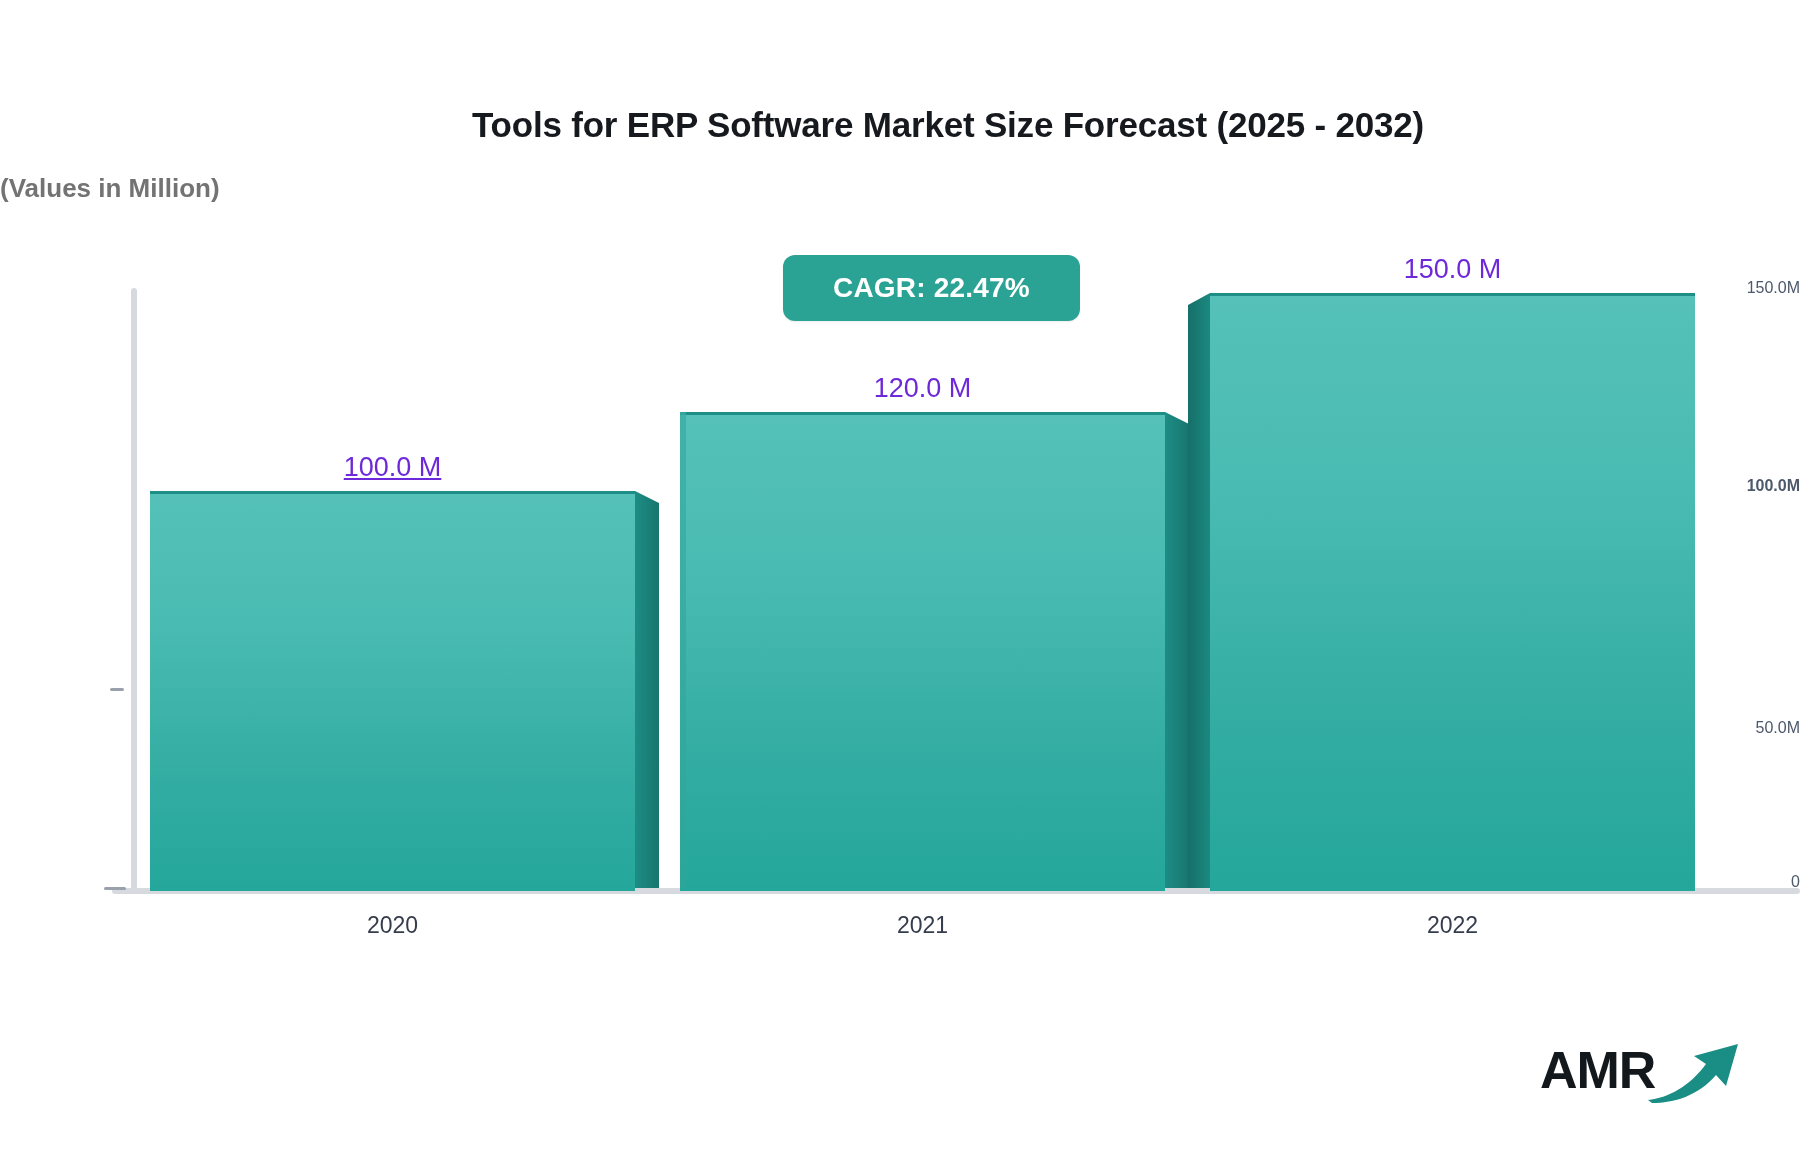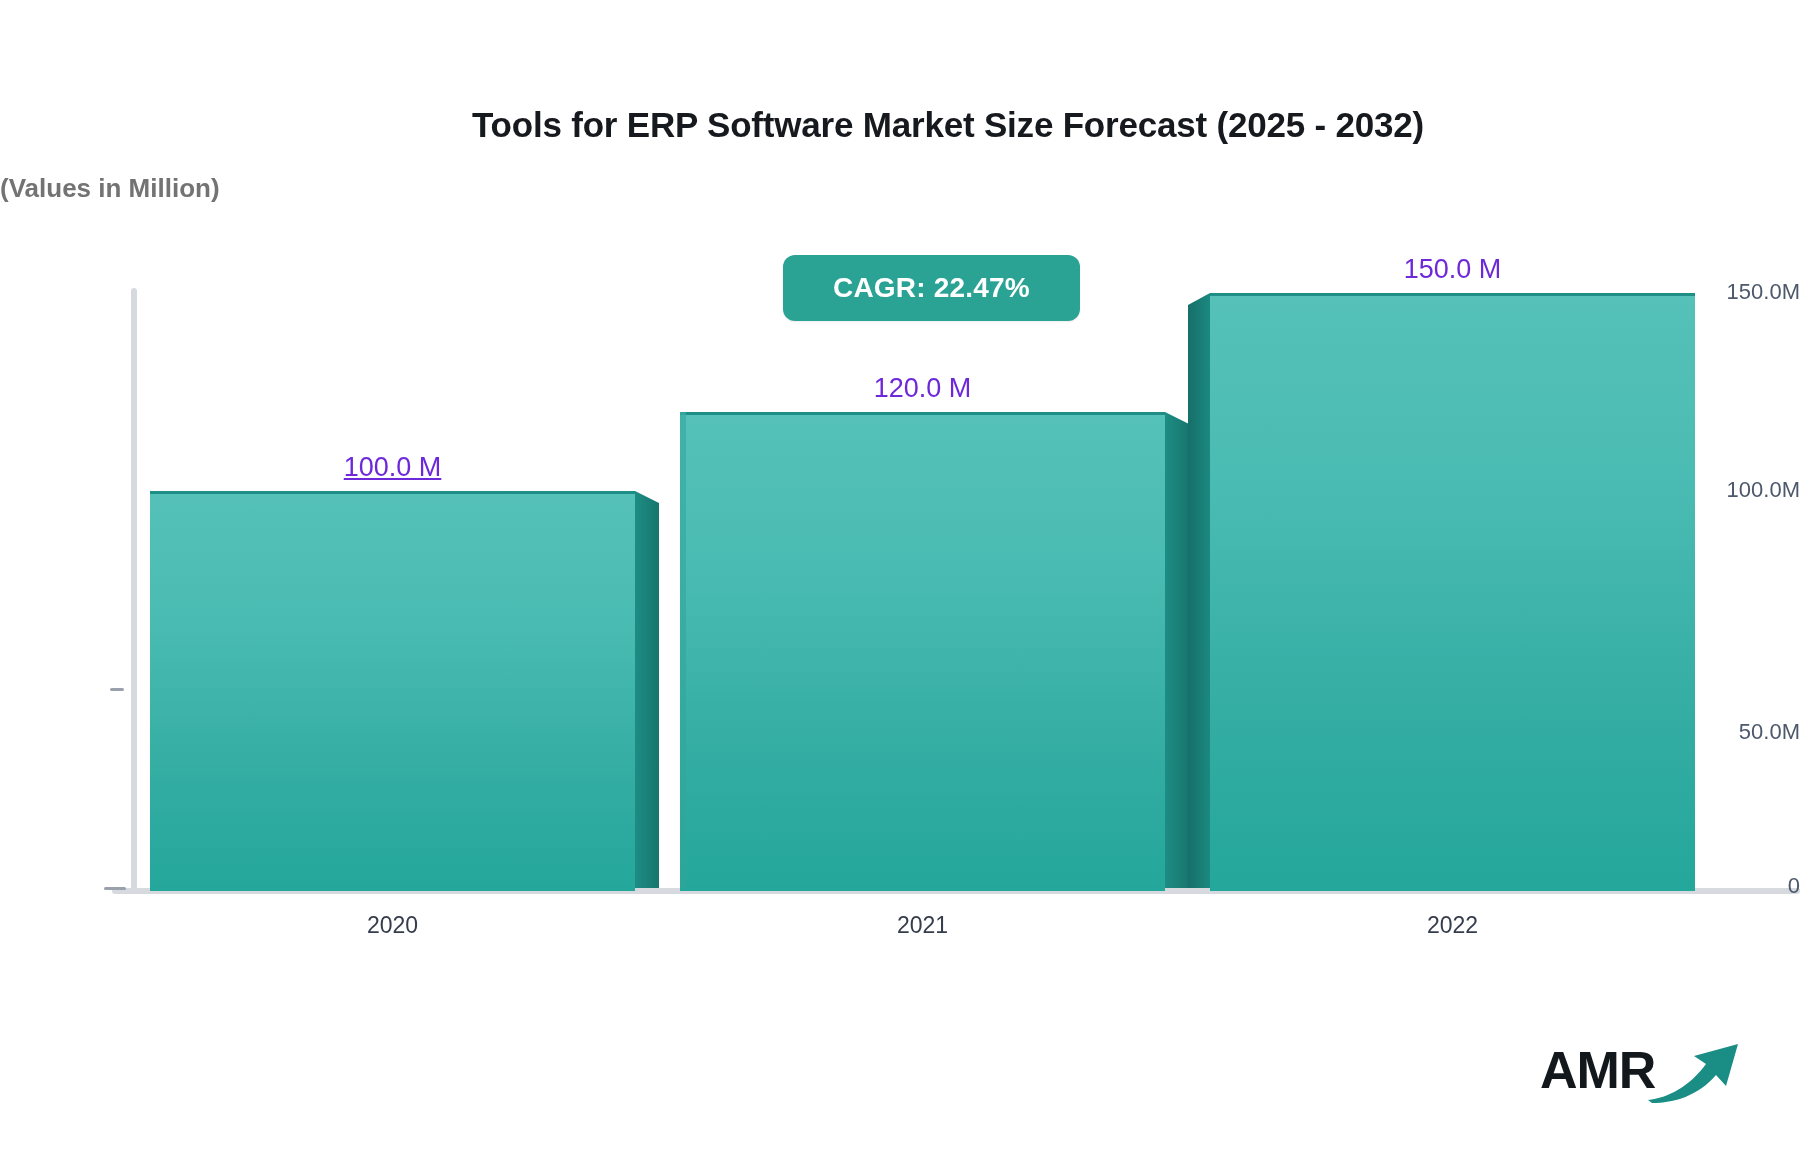--- a/index.html
+++ b/index.html
@@ -72,21 +72,21 @@
     width: 1688px;
     height: 6px;
     background: #d6d9de;
     border-radius: 3px;
   }
 
   .y-tick-label {
     position: absolute;
     right: 0;
     text-align: right;
-    font-size: 22px;
+    font-size: 16px;
     color: #4d586b;
     white-space: nowrap;
   }
   .y-tick-mark {
     position: absolute;
     width: 14px;
     height: 3px;
     background: #9aa1ad;
     border-radius: 2px;
   }
@@ -205,21 +205,21 @@
 
   <div class="title">Tools for ERP Software Market Size Forecast (2025 - 2032)</div>
   <div class="subtitle">(Values in Million)</div>
 
   <div class="plot">
 
     <div class="y-axis-line"></div>
     <div class="x-axis-line"></div>
 
     <div class="y-tick-label" style="top:279px; width:110px;">150.0M</div>
-    <div class="y-tick-label" style="top:477px; width:110px;">100.0M</div>
+    <div class="y-tick-label" style="top:477px; width:110px;font-weight:bold;">100.0M</div>
     <div class="y-tick-label" style="top:675px; width:95px;margin-top:44px;">50.0M</div>
     <div class="y-tick-label" style="top:873px; width:85px;">0</div>
 
     <div class="y-tick-mark" style="left:110px; top:688px;"></div>
     <div class="y-tick-mark" style="left:104px; top:887px; width:22px;"></div>
 
     <div class="bar-group" style="left:150px; top:491px; width:485px; height:397px;">
       <div class="bar-face"></div>
       <div class="bar-side-right" style="left:485px;"></div>
     </div>

